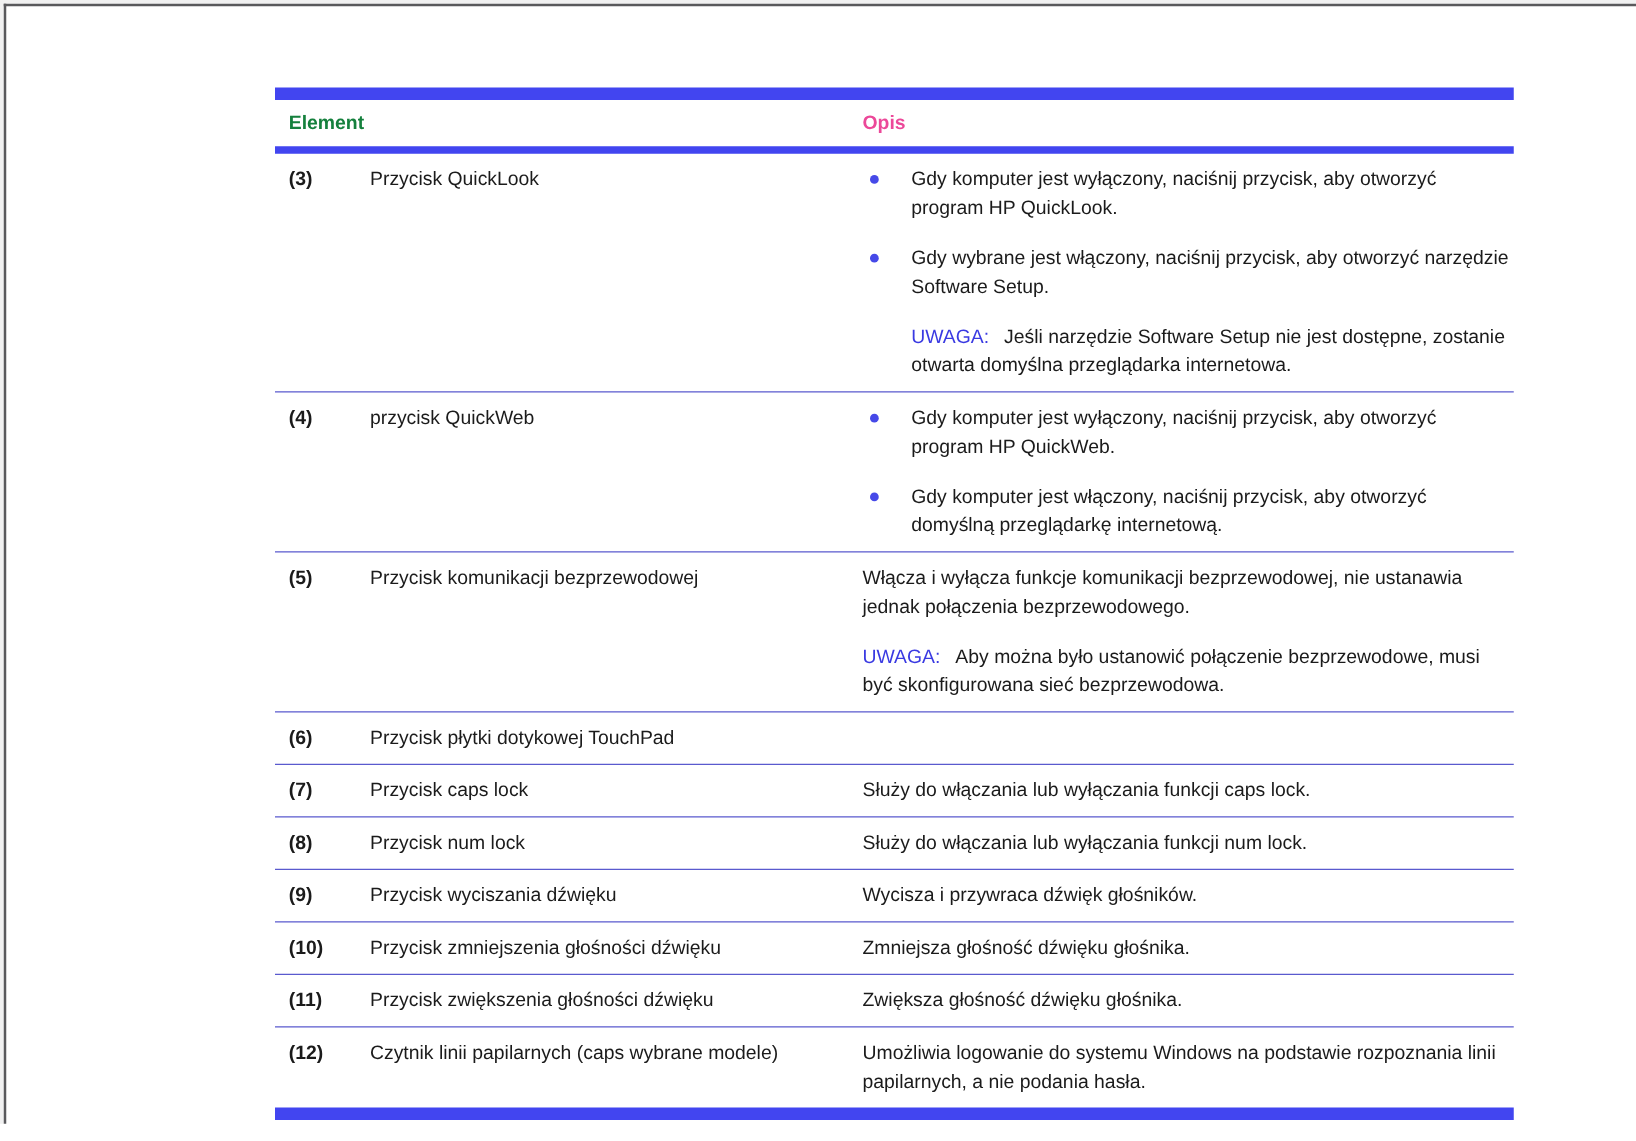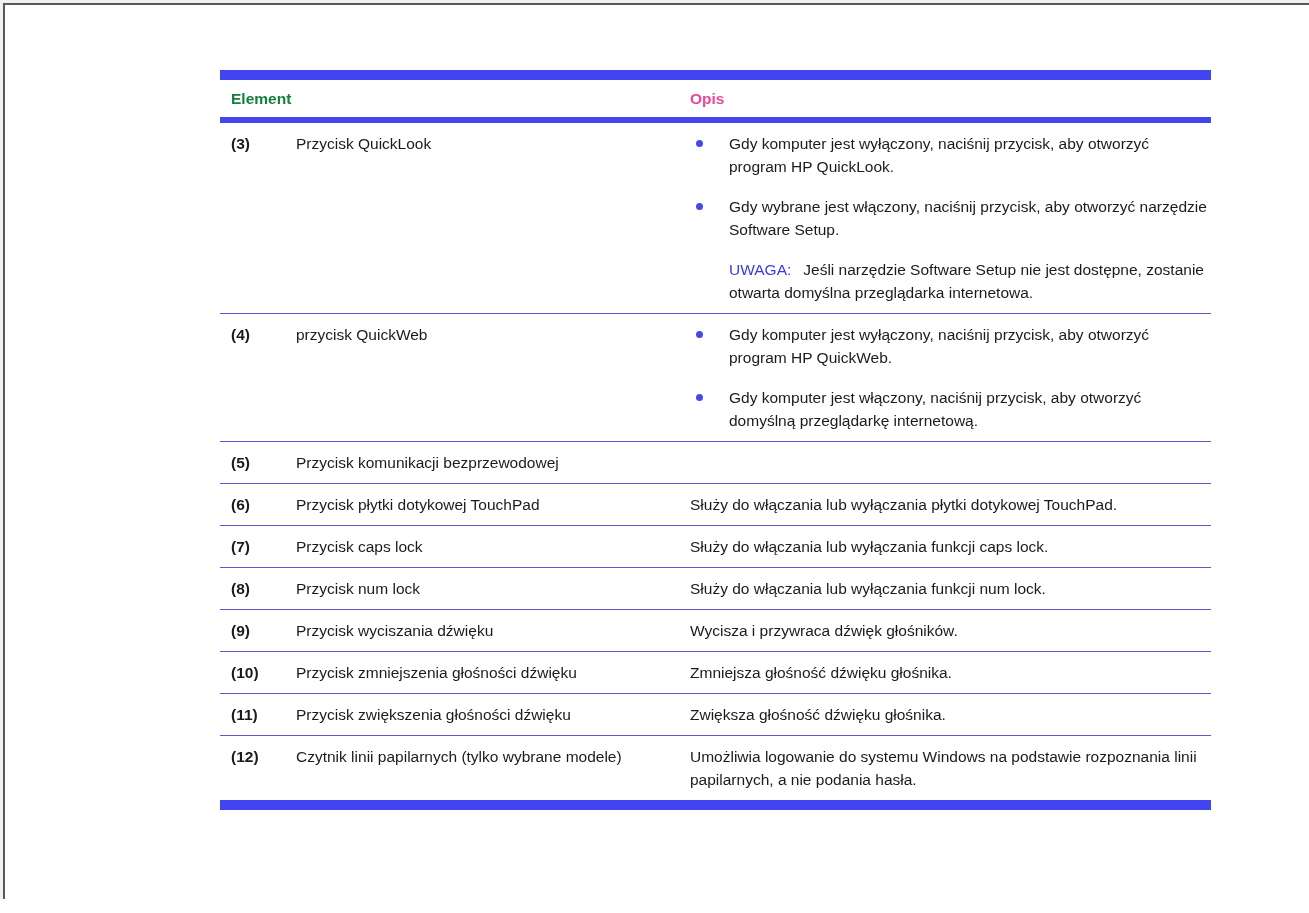--- a/index.html
+++ b/index.html
@@ -66,27 +66,28 @@
         <div class="cell-num">(4)</div>
         <div class="cell-label">przycisk QuickWeb</div>
         <div class="cell-desc">
           <p class="bullet-item"><span class="bullet-dot" style="background: rgb(70, 73, 232);"></span><span>Gdy komputer jest wyłączony, naciśnij przycisk, aby otworzyć program HP QuickWeb.</span></p>
           <p class="bullet-item"><span class="bullet-dot" style="background: rgb(70, 73, 232);"></span><span>Gdy komputer jest włączony, naciśnij przycisk, aby otworzyć domyślną przeglądarkę internetową.</span></p>
         </div>
       </div>
       <div class="row with-sep">
         <div class="cell-num">(5)</div>
         <div class="cell-label">Przycisk komunikacji bezprzewodowej</div>
+        <div class="cell-desc">
+          <p>Włącza i wyłącza funkcje komunikacji bezprzewodowej, nie ustanawia jednak połączenia bezprzewodowego.</p>
+          <p class="note"><span class="note-label" style="color: rgb(58, 58, 226);">UWAGA:</span><span>Aby można było ustanowić połączenie bezprzewodowe, musi być skonfigurowana sieć bezprzewodowa.</span></p>
+        </div>
       </div>
       <div class="row with-sep">
         <div class="cell-num">(6)</div>
         <div class="cell-label">Przycisk płytki dotykowej TouchPad</div>
-        <div class="cell-desc">
-          <p>Służy do włączania lub wyłączania płytki dotykowej TouchPad.</p>
-        </div>
       </div>
       <div class="row with-sep">
         <div class="cell-num">(7)</div>
         <div class="cell-label">Przycisk caps lock</div>
         <div class="cell-desc">
           <p>Służy do włączania lub wyłączania funkcji caps lock.</p>
         </div>
       </div>
       <div class="row with-sep">
         <div class="cell-num">(8)</div>
@@ -111,20 +112,20 @@
       </div>
       <div class="row with-sep">
         <div class="cell-num">(11)</div>
         <div class="cell-label">Przycisk zwiększenia głośności dźwięku</div>
         <div class="cell-desc">
           <p>Zwiększa głośność dźwięku głośnika.</p>
         </div>
       </div>
       <div class="row">
         <div class="cell-num">(12)</div>
-        <div class="cell-label">Czytnik linii papilarnych (tylko wybrane modele)</div>
+        <div class="cell-label">Czytnik linii papilarnych (caps wybrane modele)</div>
         <div class="cell-desc">
           <p>Umożliwia logowanie do systemu Windows na podstawie rozpoznania linii papilarnych, a nie podania hasła.</p>
         </div>
       </div>
     </div>
   <div class="bar-thick accent-bg" style="background: rgb(66, 69, 240);"></div>
 </div>
 
 </body></html>

